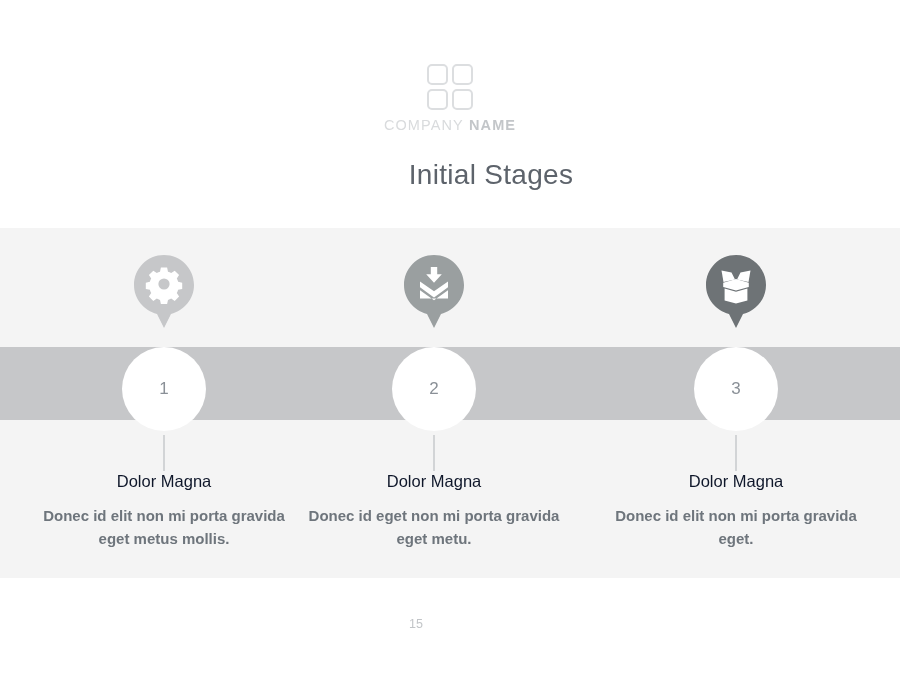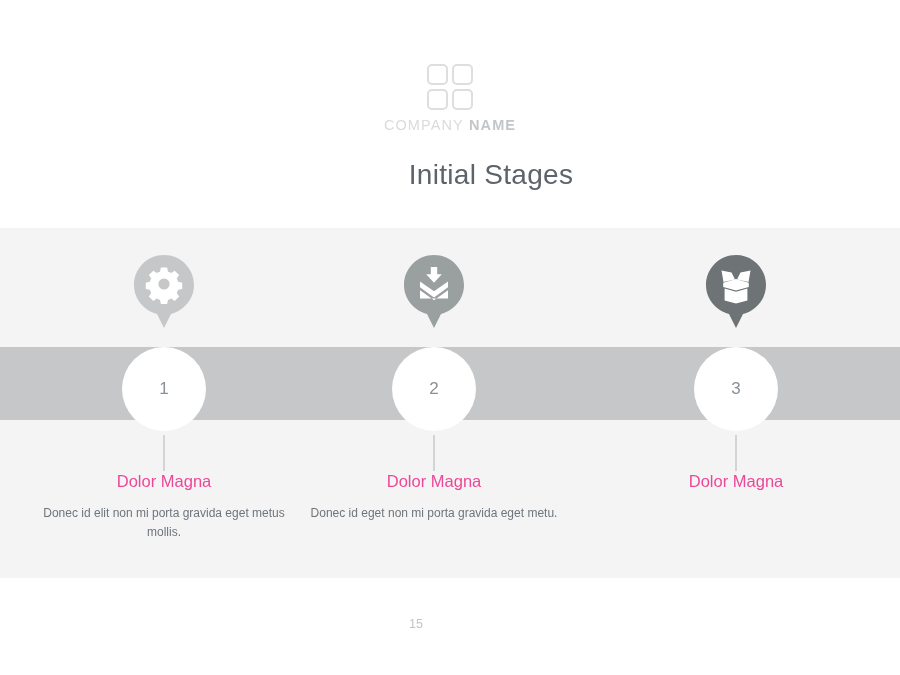--- a/index.html
+++ b/index.html
@@ -158,30 +158,30 @@
     position: absolute;
     top: 244px;
     left: 0;
     width: 300px;
     text-align: center;
     padding: 0 14px;
     box-sizing: border-box;
   }
   .stage-heading {
     font-size: 16.5px;
-    color: #ec4899;
+    color: #0f172a;
     font-weight: 400;
     margin-bottom: 12px;
     line-height: 1.2;
   }
   .stage-body {
-    font-size: 12px;
+    font-size: 15px;
     color: #6e757c;
     line-height: 1.58;
-    font-weight: 400;
+    font-weight: 700;
   }
 
   
   .page-number {
     position: absolute;
     top: 617px;
     left: 0;
     width: 832px;
     text-align: center;
     font-size: 12.5px;
@@ -258,20 +258,21 @@
             <path d="M14.5,-14.5 L4.5,-12.5 L1,-5.5 L12.5,-3 Z"></path>
             <path d="M-12.8,-2.2 L0,-6 L12.8,-2.2 L12.8,2 L0,5.6 L-12.8,2 Z"></path>
             <path d="M-11.4,3.4 L0,6.8 L11.4,3.4 L11.4,15.4 L0,18.6 L-11.4,15.4 Z"></path>
           </g>
         </svg>
       </div>
       <div class="num-circle">3</div>
       <div class="connector"></div>
       <div class="stage-text">
         <div class="stage-heading">Dolor Magna</div>
+        <div class="stage-body">Donec id elit non mi porta gravida eget.</div>
       </div>
     </div>
 
   </div>
 
   <div class="page-number">15</div>
 
 </div>
 
 </body></html>

